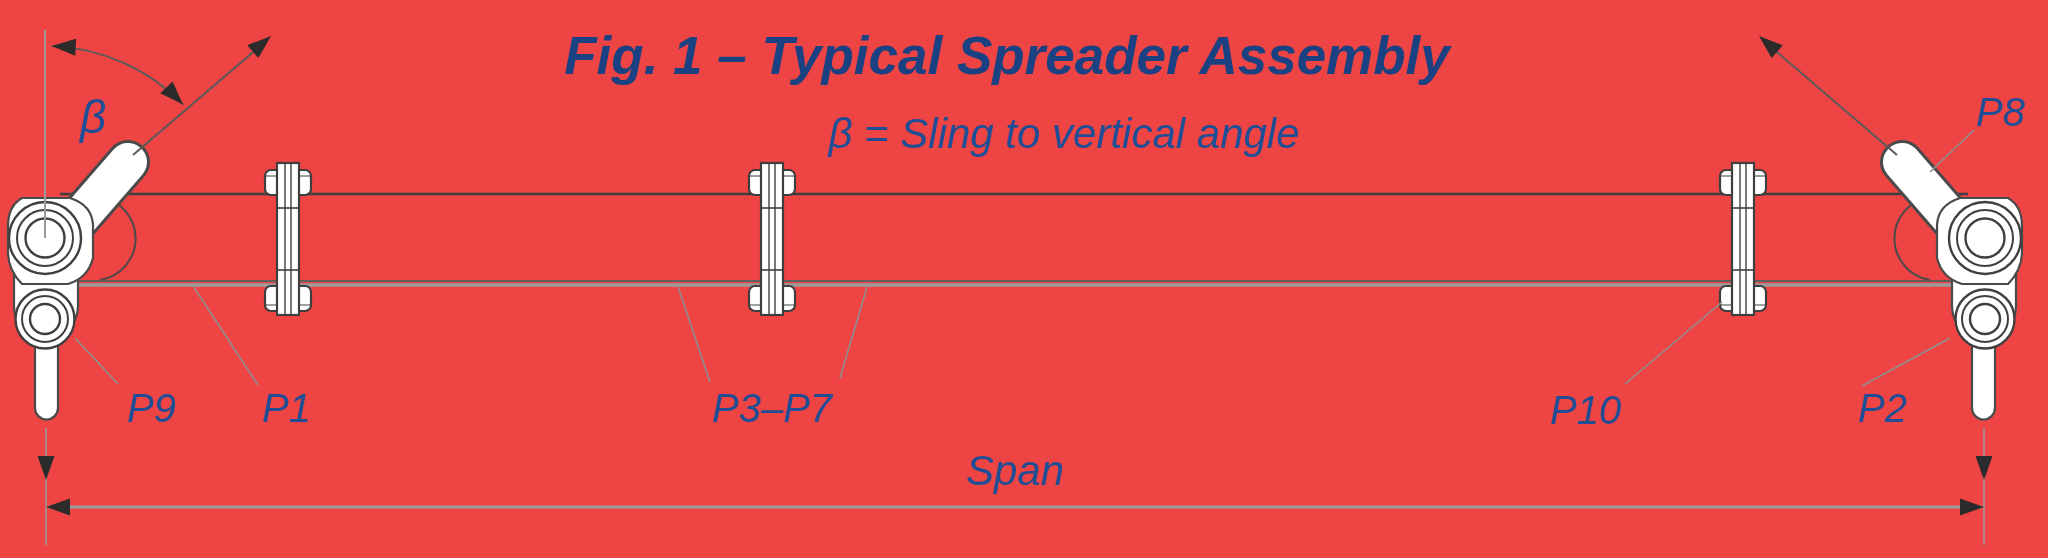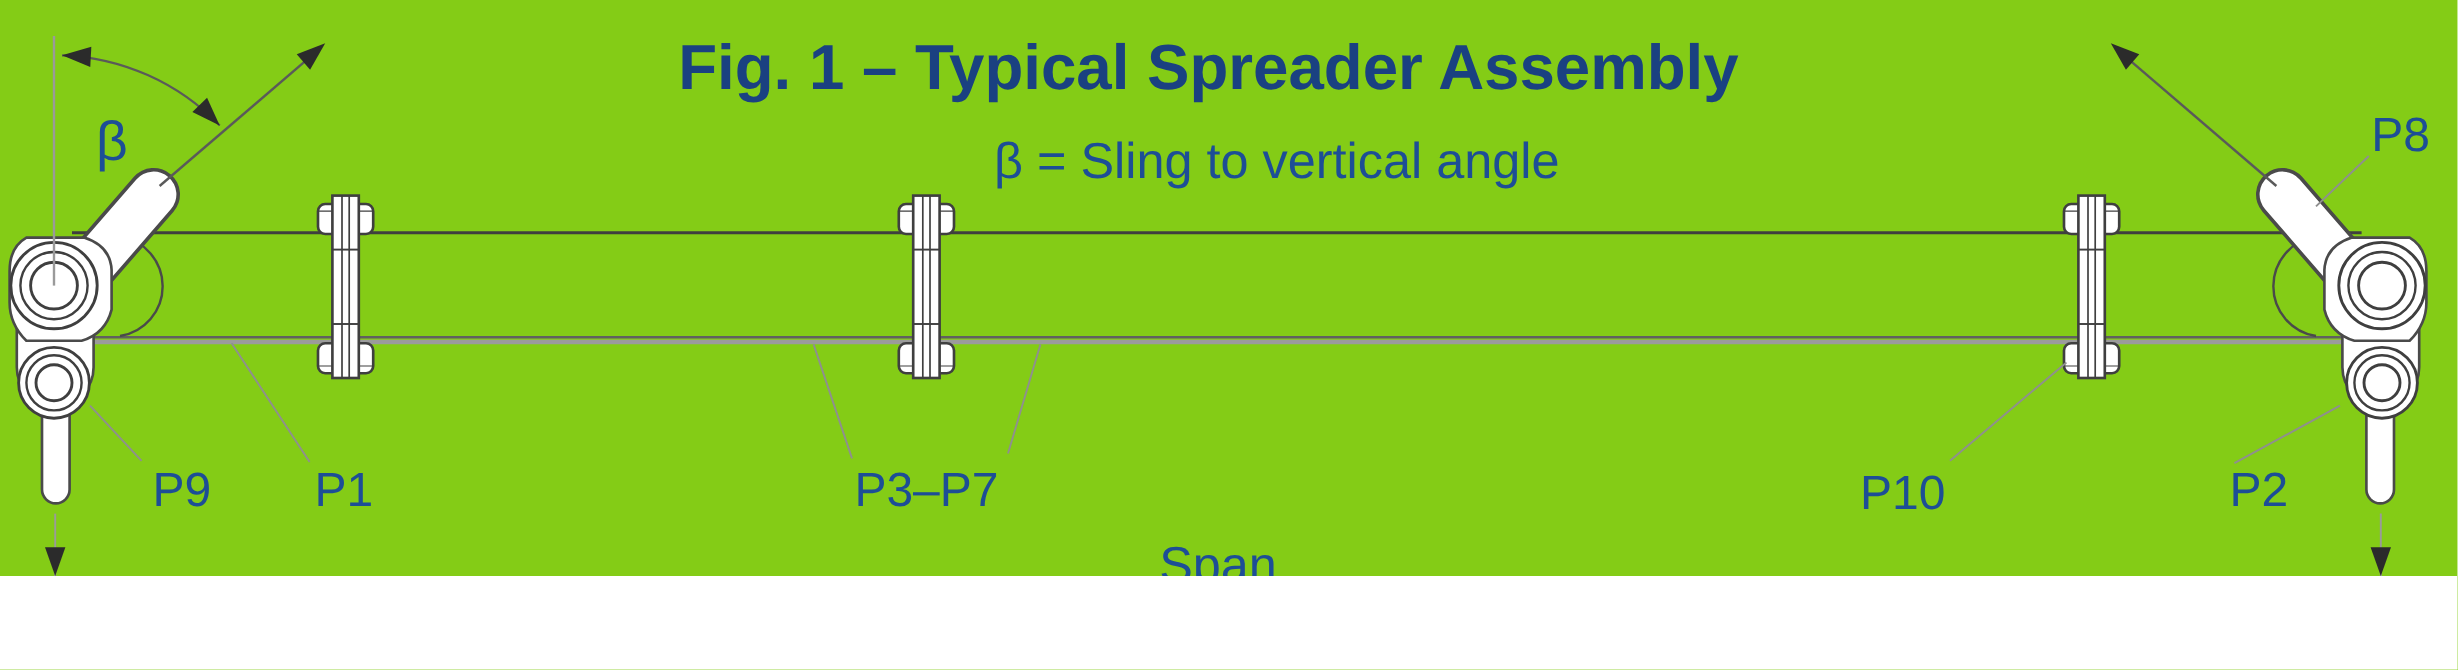--- a/index.html
+++ b/index.html
@@ -1,16 +1,16 @@
 <!DOCTYPE html>
 <html><head>
 <meta charset="utf-8">
 <style>
   html,body{margin:0;padding:0;background:#ffffff;}
-  #page{position:relative;width:2048px;height:480px;background:#84cc16;overflow:hidden;}
+  #page{position:relative;width:2048px;height:558px;background:#ef4444;overflow:hidden;font-style:italic;}
   svg{display:block;}
   text{font-family:"Liberation Sans","DejaVu Sans",sans-serif;}
   .title-text{font-weight:bold;font-size:53px;}
   .subtitle-text{font-size:42px;}
   .part-label{font-size:40px;}
   .beta-label{font-size:46px;}
   .span-label{font-size:42px;}
 </style>
 </head>
 <body>

